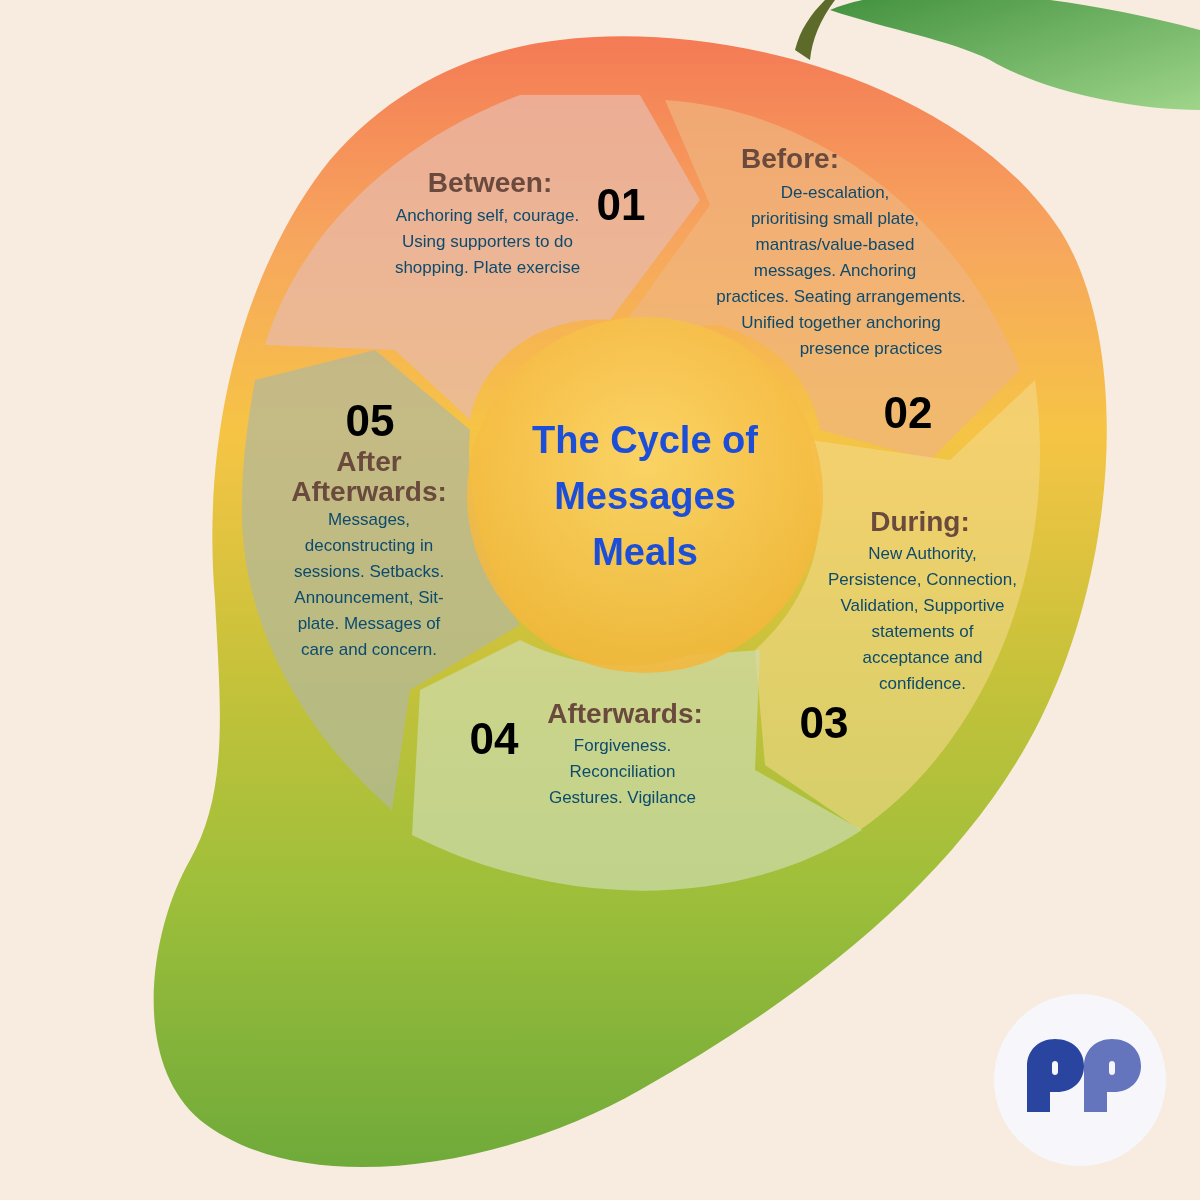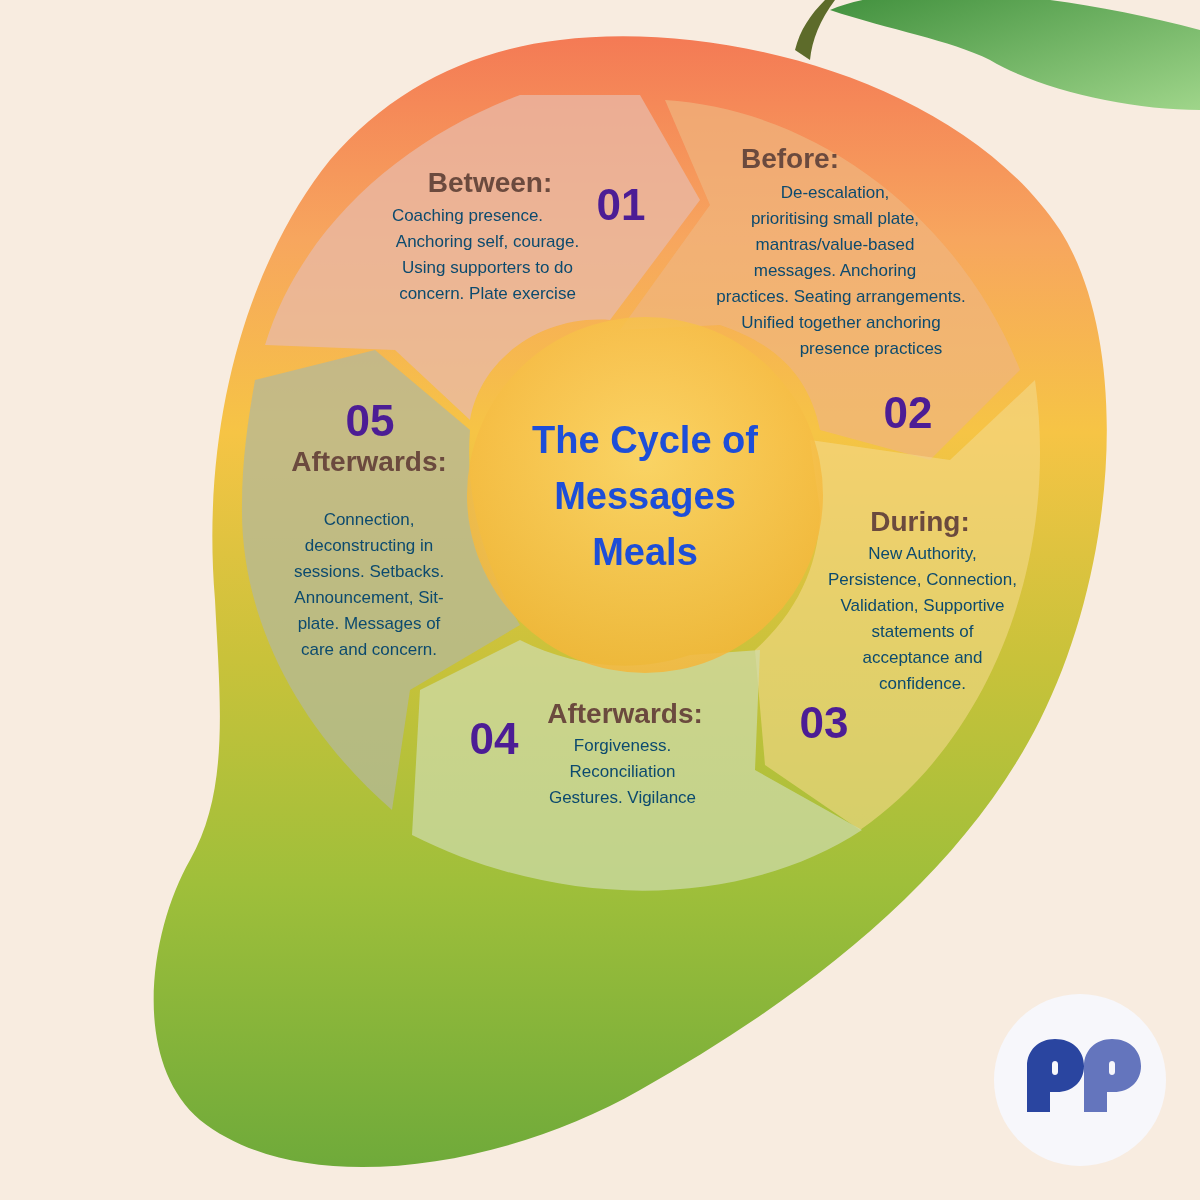--- a/index.html
+++ b/index.html
@@ -1,20 +1,20 @@
 <!DOCTYPE html>
 <html><head>
 <meta charset="utf-8">
 <style>
   html,body{margin:0;padding:0;}
   body{width:1200px;height:1200px;position:relative;overflow:hidden;background:#f8ece0;font-family:"Liberation Sans",sans-serif;}
   .scene{position:absolute;left:0;top:0;width:1200px;height:1200px;}
   .txt{position:absolute;text-align:center;}
   .head{color:#6b4a3e;font-weight:bold;font-size:28px;line-height:30px;}
-  .num{color:#4c1d95;font-weight:bold;font-size:44px;line-height:46px;}
+  .num{color:#000000;font-weight:bold;font-size:44px;line-height:46px;}
   .body{color:#0c4a6e;font-size:17px;line-height:26px;}
   .title{color:#1d4ed8;font-weight:900;font-size:38px;line-height:56px;}
   .logo{position:absolute;left:994px;top:994px;width:172px;height:172px;border-radius:50%;background:#f7f7fb;}
 </style>
 </head>
 <body>
 
 <div class="scene">
   <svg width="1200" height="1200" viewBox="0 0 1200 1200" style="position:absolute;left:0;top:0">
     <defs>
@@ -53,24 +53,23 @@
 
   <div class="txt title" style="left:480px;top:412px;width:330px;">
     <div>The Cycle of</div>
     <div>Messages</div>
     <div>Meals</div>
   </div>
 
   <div class="txt num" style="left:588px;top:182px;width:66px;">01</div>
   <div class="txt head" style="left:395px;top:168px;width:190px;">Between:</div>
   <div class="txt body" style="left:345px;top:203px;width:285px;">
-    <div style="padding-right:40px">Coaching presence.</div>
     <div>Anchoring self, courage.</div>
     <div>Using supporters to do</div>
-    <div>concern. Plate exercise</div>
+    <div>shopping. Plate exercise</div>
   </div>
 
   <div class="txt head" style="left:700px;top:144px;width:180px;">Before:</div>
   <div class="txt body" style="left:676px;top:180px;width:330px;">
     <div style="padding-right:12px">De-escalation,</div>
     <div style="padding-right:12px">prioritising small plate,</div>
     <div style="padding-right:12px">mantras/value-based</div>
     <div style="padding-right:12px">messages. Anchoring</div>
     <div>practices. Seating arrangements.</div>
     <div>Unified together  anchoring</div>
@@ -92,24 +91,25 @@
   <div class="txt num" style="left:456px;top:716px;width:76px;">04</div>
   <div class="txt head" style="left:525px;top:699px;width:200px;">Afterwards:</div>
   <div class="txt body" style="left:525px;top:733px;width:195px;">
     <div>Forgiveness.</div>
     <div>Reconciliation</div>
     <div>Gestures. Vigilance</div>
   </div>
 
   <div class="txt num" style="left:330px;top:398px;width:80px;">05</div>
   <div class="txt head" style="left:262px;top:447px;width:214px;">
+    <div>After</div>
     <div>Afterwards:</div>
   </div>
   <div class="txt body" style="left:262px;top:507px;width:214px;">
-    <div>Connection,</div>
+    <div>Messages,</div>
     <div>deconstructing in</div>
     <div>sessions. Setbacks.</div>
     <div>Announcement, Sit-</div>
     <div>plate. Messages of</div>
     <div>care and concern.</div>
   </div>
 
   <div class="logo">
     <svg width="172" height="172" viewBox="0 0 172 172">
       <path d="M33 118 L33 72 C33 56 45 45 61 45 C78 45 90 56 90 72 C90 88 78 98 63 98 L56 98 L56 118 Z M58 78 C58 82 64 82 64 78 L64 70 C64 66 58 66 58 70 Z" fill="#2a45a0" fill-rule="evenodd"></path>

